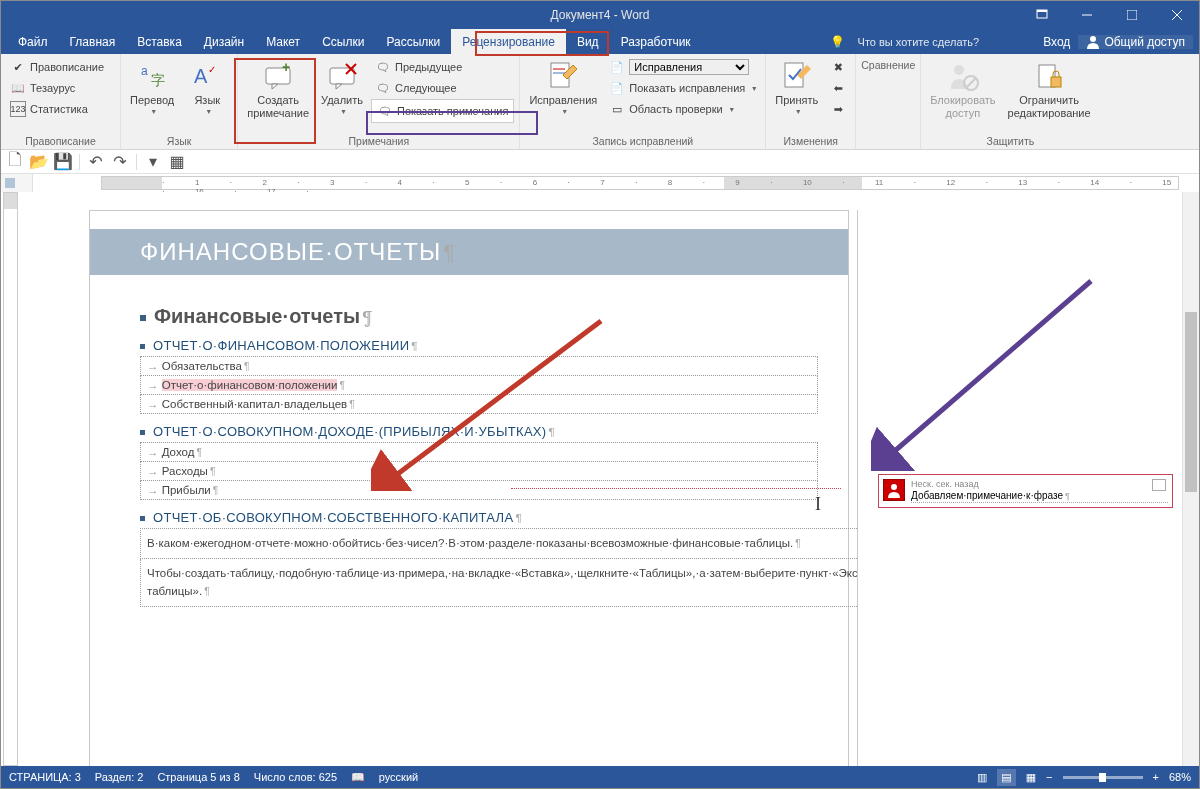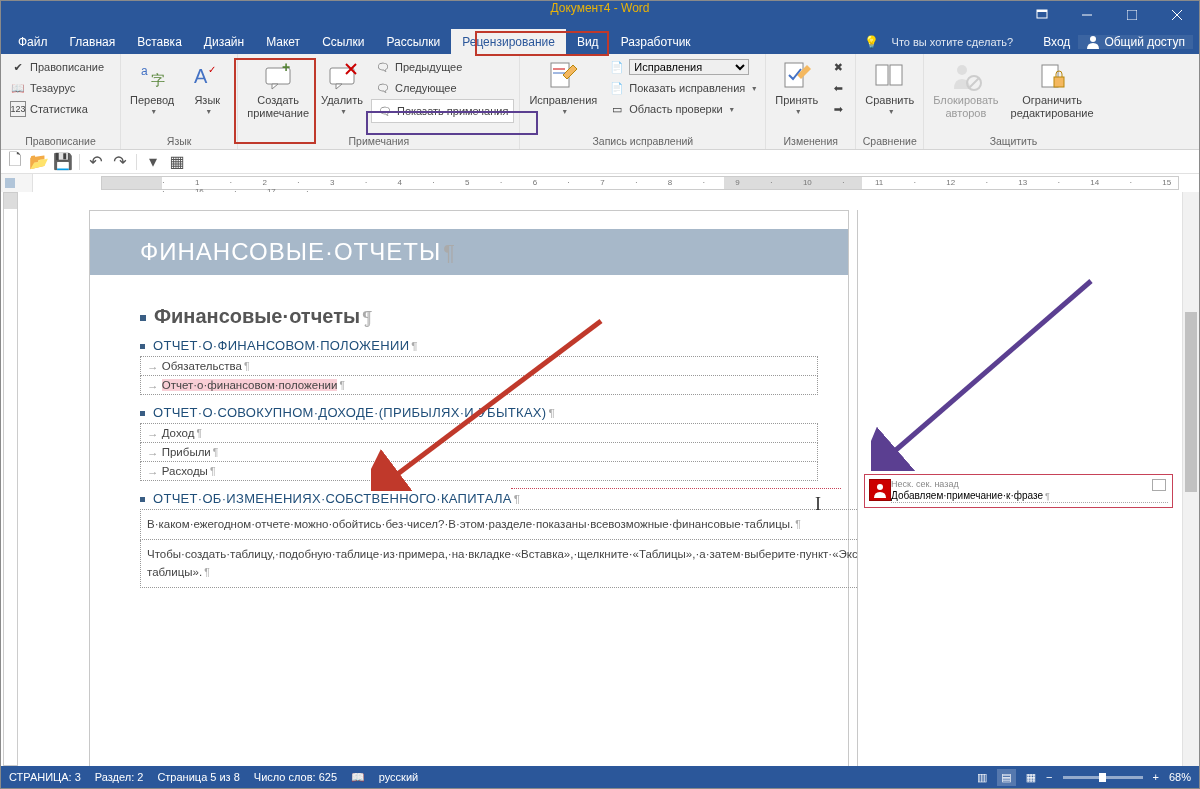--- a/index.html
+++ b/index.html
@@ -1,17 +1,17 @@
 <!DOCTYPE html>
 <html><head>
 <meta charset="utf-8">
 <style>
 *{margin:0;padding:0;box-sizing:border-box;font-family:"Segoe UI",Tahoma,sans-serif;-webkit-font-smoothing:antialiased}
 body{width:1200px;height:789px;background:#fff;overflow:hidden;position:relative;border:1px solid #8a8a8a}
-.titlebar{height:28px;background:#2b579a;display:flex;align-items:flex-start;color:#eab308;font-size:12px;position:relative}
+.titlebar{height:28px;background:#2b579a;display:flex;align-items:center;color:#e5e5e5;font-size:12px;position:relative}
 .titlebar-center{position:absolute;left:50%;transform:translateX(-50%);white-space:nowrap}
 .winbtns{margin-left:auto;display:flex}
 .winbtn{width:45px;height:28px;display:flex;align-items:center;justify-content:center;font-size:10px}
 .ribbon-tabs{height:25px;background:#2b579a;display:flex;align-items:stretch;color:#fff;font-size:12px;padding-left:6px}
 .rtab{padding:0 11px;display:flex;align-items:center;cursor:pointer}
 .rtab.active{background:#f1f1f1;color:#2b579a}
 .rtab-right{margin-left:auto;display:flex;align-items:center;padding-right:6px}
 .tellme{opacity:.85;font-size:11px;margin-left:8px}
 .share{display:flex;align-items:center;padding:0 8px;background:rgba(255,255,255,.08)}
 .ribbon{height:96px;background:#f1f1f1;border-bottom:1px solid #d4d4d4;display:flex;font-size:11px;color:#444}
@@ -43,21 +43,21 @@
 .heading1{font-size:20px;color:#555;margin:10px 0 8px;font-family:Cambria,Georgia,serif}
 .heading2{font-size:13px;color:#1f4e79;margin:10px 0 3px;font-weight:normal;letter-spacing:.3px}
 .bullet{display:inline-block;width:6px;height:6px;background:#3a5e84;margin-right:8px;vertical-align:middle}
 .tbl{border-collapse:collapse;width:100%;font-size:11.5px}
 .tbl td{border:1px dotted #999;padding:3px 6px}
 .arrow-tab::before{content:"→ ";color:#999}
 .para-mark::after{content:"¶";color:#aaa;font-size:.9em;margin-left:2px}
 .doc-p{font-size:11.5px;line-height:1.5;margin:4px 16px}
 .highlighted{background:#f9cfd6}
 .comment-pane{position:absolute;left:836px;right:20px;top:18px;bottom:0;background:#fff;border-left:1px solid #c8c8c8}
-.comment-box{position:absolute;left:6px;right:6px;top:264px;border:1px solid #c74258;background:#fff;padding:4px;font-size:10px;display:flex;gap:0}
+.comment-box{position:absolute;left:20px;right:6px;top:264px;border:1px solid #c74258;background:#fff;padding:4px;font-size:10px;display:flex;gap:6px}
 .comment-box .av{width:22px;height:22px;background:#c00;color:#fff;display:flex;align-items:center;justify-content:center;font-size:14px;border:1px solid #900}
 .comment-box .txt{flex:1;line-height:1.2}
 .comment-box .meta{color:#888;font-size:9px}
 .comment-box .reply{position:absolute;right:6px;top:4px;width:14px;height:12px;border:1px solid #aaa}
 .comment-line{position:absolute;height:0;border-top:1px dotted #c74258;top:296px;left:490px;right:358px}
 .statusbar{position:absolute;left:0;right:0;bottom:0;height:22px;background:#2b579a;color:#fff;display:flex;align-items:center;font-size:11px;padding:0 8px;gap:14px}
 .statusbar .sr{margin-left:auto;display:flex;align-items:center;gap:10px}
 .zoom-slider{width:80px;height:3px;background:rgba(255,255,255,.5);position:relative}
 .zoom-slider::after{content:"";position:absolute;left:46%;top:-3px;width:7px;height:9px;background:#fff}
 .red-hl{position:absolute;border:2px solid #c0392b;pointer-events:none;z-index:50}
@@ -106,21 +106,21 @@
   <div class="rtab">Дизайн</div>
   <div class="rtab">Макет</div>
   <div class="rtab">Ссылки</div>
   <div class="rtab">Рассылки</div>
   <div class="rtab active">Рецензирование</div>
   <div class="rtab">Вид</div>
   <div class="rtab">Разработчик</div>
   <div class="rtab-right">
     <span style="margin-right:4px">💡</span>
     <span class="tellme">Что вы хотите сделать?</span>
-    <span style="margin-left:30px">Вход</span>
+    <span style="margin-left:64px">Вход</span>
     <div class="share" style="margin-left:8px">
       <svg width="14" height="14">
           <circle cx="7" cy="4" r="3" fill="#fff"></circle>
           <path d="M1 14 Q1 8 7 8 Q13 8 13 14Z" fill="#fff"></path>
         </svg>
       <span style="margin-left:4px">Общий доступ</span>
     </div>
   </div>
 </div>
 
@@ -258,46 +258,35 @@
             <span class="sic">⬅</span>
           </div>
         <div class="smallbtn">
             <span class="sic">➡</span>
           </div>
       </div>
     </div>
     <div class="rgroup-label">Изменения</div>
   </div>
   <div class="rgroup">
-    <div class="rgroup-body">
-      <div class="bigbtn dd">
-          <span class="ic">
-            <svg width="32" height="30">
-              <rect x="2" y="4" width="12" height="20" fill="#fff" stroke="#888"></rect>
-              <rect x="16" y="4" width="12" height="20" fill="#fff" stroke="#888"></rect>
-            </svg>
-          </span>
-          <span>Сравнить</span>
-        </div>
-    </div>
     <div class="rgroup-label">Сравнение</div>
   </div>
   <div class="rgroup" style="border-right:none">
     <div class="rgroup-body">
       <div class="bigbtn" style="opacity:.5">
           <span class="ic">
             <svg width="32" height="30">
               <circle cx="12" cy="9" r="5" fill="#ccc"></circle>
               <path d="M4 28 Q4 18 12 18 Q20 18 20 28Z" fill="#ccc"></path>
               <circle cx="24" cy="22" r="7" fill="none" stroke="#aaa" stroke-width="2"></circle>
               <line x1="19" y1="27" x2="29" y2="17" stroke="#aaa" stroke-width="2"></line>
             </svg>
           </span>
           <span>Блокировать</span>
-          <span>авторов</span>
+          <span>доступ</span>
         </div>
       <div class="bigbtn">
           <span class="ic">
             <svg width="32" height="30">
               <rect x="6" y="4" width="16" height="22" fill="#fff" stroke="#888"></rect>
               <rect x="18" y="16" width="10" height="10" fill="#f4b860" stroke="#b8860b"></rect>
               <path d="M20 16 v-3 a3 3 0 0 1 6 0 v3" fill="none" stroke="#b8860b"></path>
             </svg>
           </span>
           <span>Ограничить</span>
@@ -347,39 +336,42 @@
 
         <h2 class="heading2 para-mark"><span class="bullet" style="width:5px;height:5px"></span><span>ОТЧЕТ·О·ФИНАНСОВОМ·ПОЛОЖЕНИИ</span></h2>
         <table class="tbl">
           <tbody>
               <tr>
                 <td class="arrow-tab para-mark">Обязательства</td>
               </tr>
           <tr>
                 <td class="arrow-tab para-mark"><span class="highlighted">Отчет·о·финансовом·положении</span></td>
               </tr>
+          <tr>
+                <td class="arrow-tab para-mark">Собственный·капитал·владельцев</td>
+              </tr>
         </tbody>
           </table>
 
         <h2 class="heading2 para-mark"><span class="bullet" style="width:5px;height:5px"></span><span>ОТЧЕТ·О·СОВОКУПНОМ·ДОХОДЕ·(ПРИБЫЛЯХ·И·УБЫТКАХ)</span></h2>
         <table class="tbl">
           <tbody>
               <tr>
                 <td class="arrow-tab para-mark">Доход</td>
               </tr>
           <tr>
+                <td class="arrow-tab para-mark">Расходы</td>
+              </tr>
+          <tr>
                 <td class="arrow-tab para-mark">Прибыли</td>
-              </tr>
-          <tr>
-                <td class="arrow-tab para-mark">Расходы</td>
               </tr>
         </tbody>
           </table>
 
-        <h2 class="heading2 para-mark"><span class="bullet" style="width:5px;height:5px"></span><span>ОТЧЕТ·ОБ·ИЗМЕНЕНИЯХ·СОБСТВЕННОГО·КАПИТАЛА</span></h2>
+        <h2 class="heading2 para-mark"><span class="bullet" style="width:5px;height:5px"></span><span>ОТЧЕТ·ОБ·СОВОКУПНОМ·СОБСТВЕННОГО·КАПИТАЛА</span></h2>
         <table class="tbl">
           <tbody>
               <tr>
                 <td class="para-mark doc-p" style="padding:6px">В·каком·ежегодном·отчете·можно·обойтись·без·чисел?·В·этом·разделе·показаны·всевозможные·финансовые·таблицы.</td>
               </tr>
           <tr>
                 <td class="para-mark doc-p" style="padding:6px">Чтобы·создать·таблицу,·подобную·таблице·из·примера,·на·вкладке·«Вставка»,·щелкните·«Таблицы»,·а·затем·выберите·пункт·«Экспресс-таблицы».</td>
               </tr>
         </tbody>
           </table>

